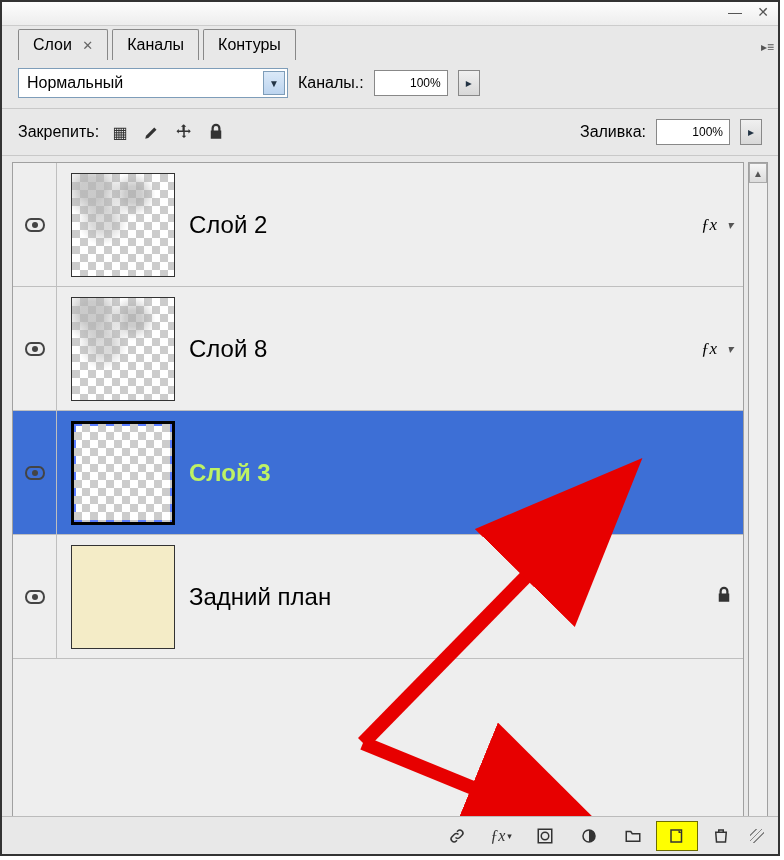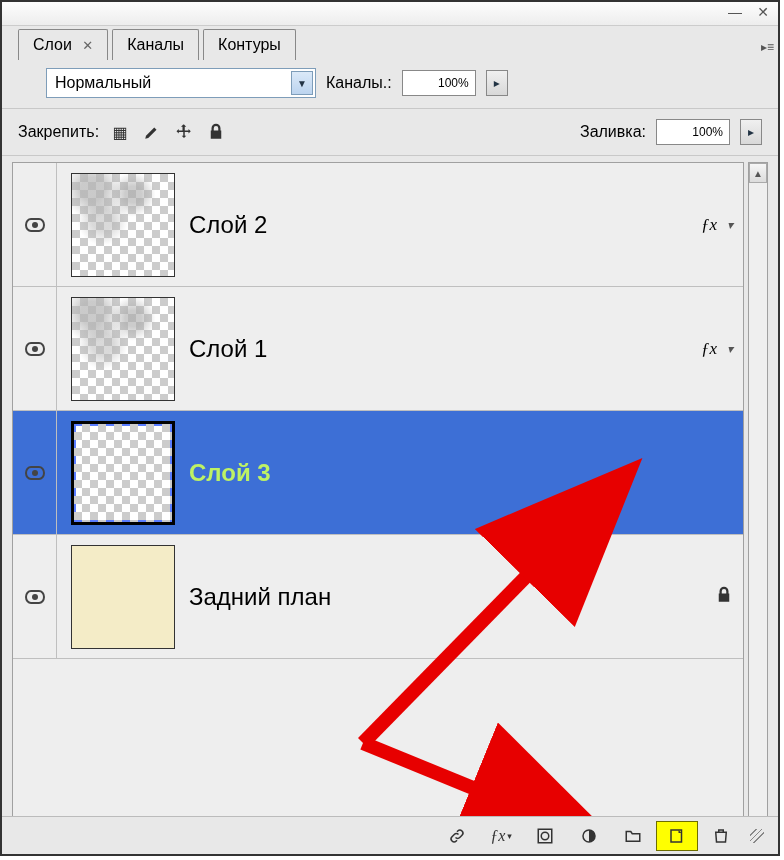--- a/index.html
+++ b/index.html
@@ -11,21 +11,21 @@
 .titlebar .tb-btn { width: 22px; height: 18px; text-align: center; font-size: 14px; line-height: 14px; cursor: pointer; color: #555; }
 
 .tabs-row { height: 34px; background: #e8e8e8; display: flex; align-items: flex-end; position: relative; padding-left: 16px; }
 .tab { border: 1px solid #888; border-bottom: none; background: #e8e8e8; padding: 6px 14px 6px 14px; font-size: 16px; margin-right: 4px; border-radius: 2px 2px 0 0; cursor: pointer; position: relative; }
 .tab.active { background: #e8e8e8; z-index: 3; }
 .tab.active::after { content: ''; position: absolute; left: 0; right: 0; bottom: -1px; height: 2px; background: #e8e8e8; }
 .tab .close-x { margin-left: 6px; color: #666; font-size: 13px; }
 .tabs-row .menu-trig { position: absolute; right: 4px; top: 14px; font-size: 12px; color: #555; cursor: pointer; }
 
 .controls-1, .controls-2 { padding: 8px 16px; display: flex; align-items: center; gap: 10px; font-size: 16px; }
-.combo { width: 270px; height: 30px; border: 1px solid #7e9db9; background: #fff; display: flex; align-items: center; justify-content: space-between; padding: 0 2px 0 8px; font-size: 16px; margin-left: 28px; }
+.combo { width: 270px; height: 30px; border: 1px solid #7e9db9; background: #fff; display: flex; align-items: center; justify-content: space-between; padding: 0 2px 0 8px; font-size: 16px; }
 .combo .dd { width: 22px; height: 24px; background: linear-gradient(#dbe9f8,#bcd4ef); border: 1px solid #7e9db9; display: flex; align-items: center; justify-content: center; font-size: 10px; color: #234; }
 .label { font-size: 16px; }
 .pct-box { width: 74px; height: 26px; border: 1px solid #888; background: #fff; display: inline-flex; align-items: center; justify-content: flex-end; padding: 0 6px; font-size: 12px; }
 .arrow-btn { width: 22px; height: 26px; border: 1px solid #888; background: linear-gradient(#f0f0f0,#d8d8d8); display: inline-flex; align-items: center; justify-content: center; font-size: 12px; color: #234; cursor: pointer; }
 
 .lock-icons { display: flex; gap: 10px; align-items: center; }
 .lock-icons .ic { width: 22px; height: 22px; display: inline-flex; align-items: center; justify-content: center; font-size: 16px; color: #333; }
 .sep-line { height: 1px; background: #c8c8c8; margin: 2px 0; }
 
 .layers-area { position: relative; height: 696px; background: #e8e8e8; }
@@ -150,21 +150,21 @@
       </div>
 
       <div class="layer-row">
         <div class="vis-col">
             <span class="eye"></span>
           </div>
         <div class="thumb">
             <div class="checker"></div>
             <div class="smudge"></div>
           </div>
-        <div class="layer-name">Слой 1</div>
+        <div class="layer-name">Слой 8</div>
         <div class="right-icons">
           <span class="fx">ƒx</span>
           <span class="tri">▾</span>
         </div>
       </div>
 
       <div class="layer-row selected">
         <div class="vis-col">
             <span class="eye"></span>
           </div>

